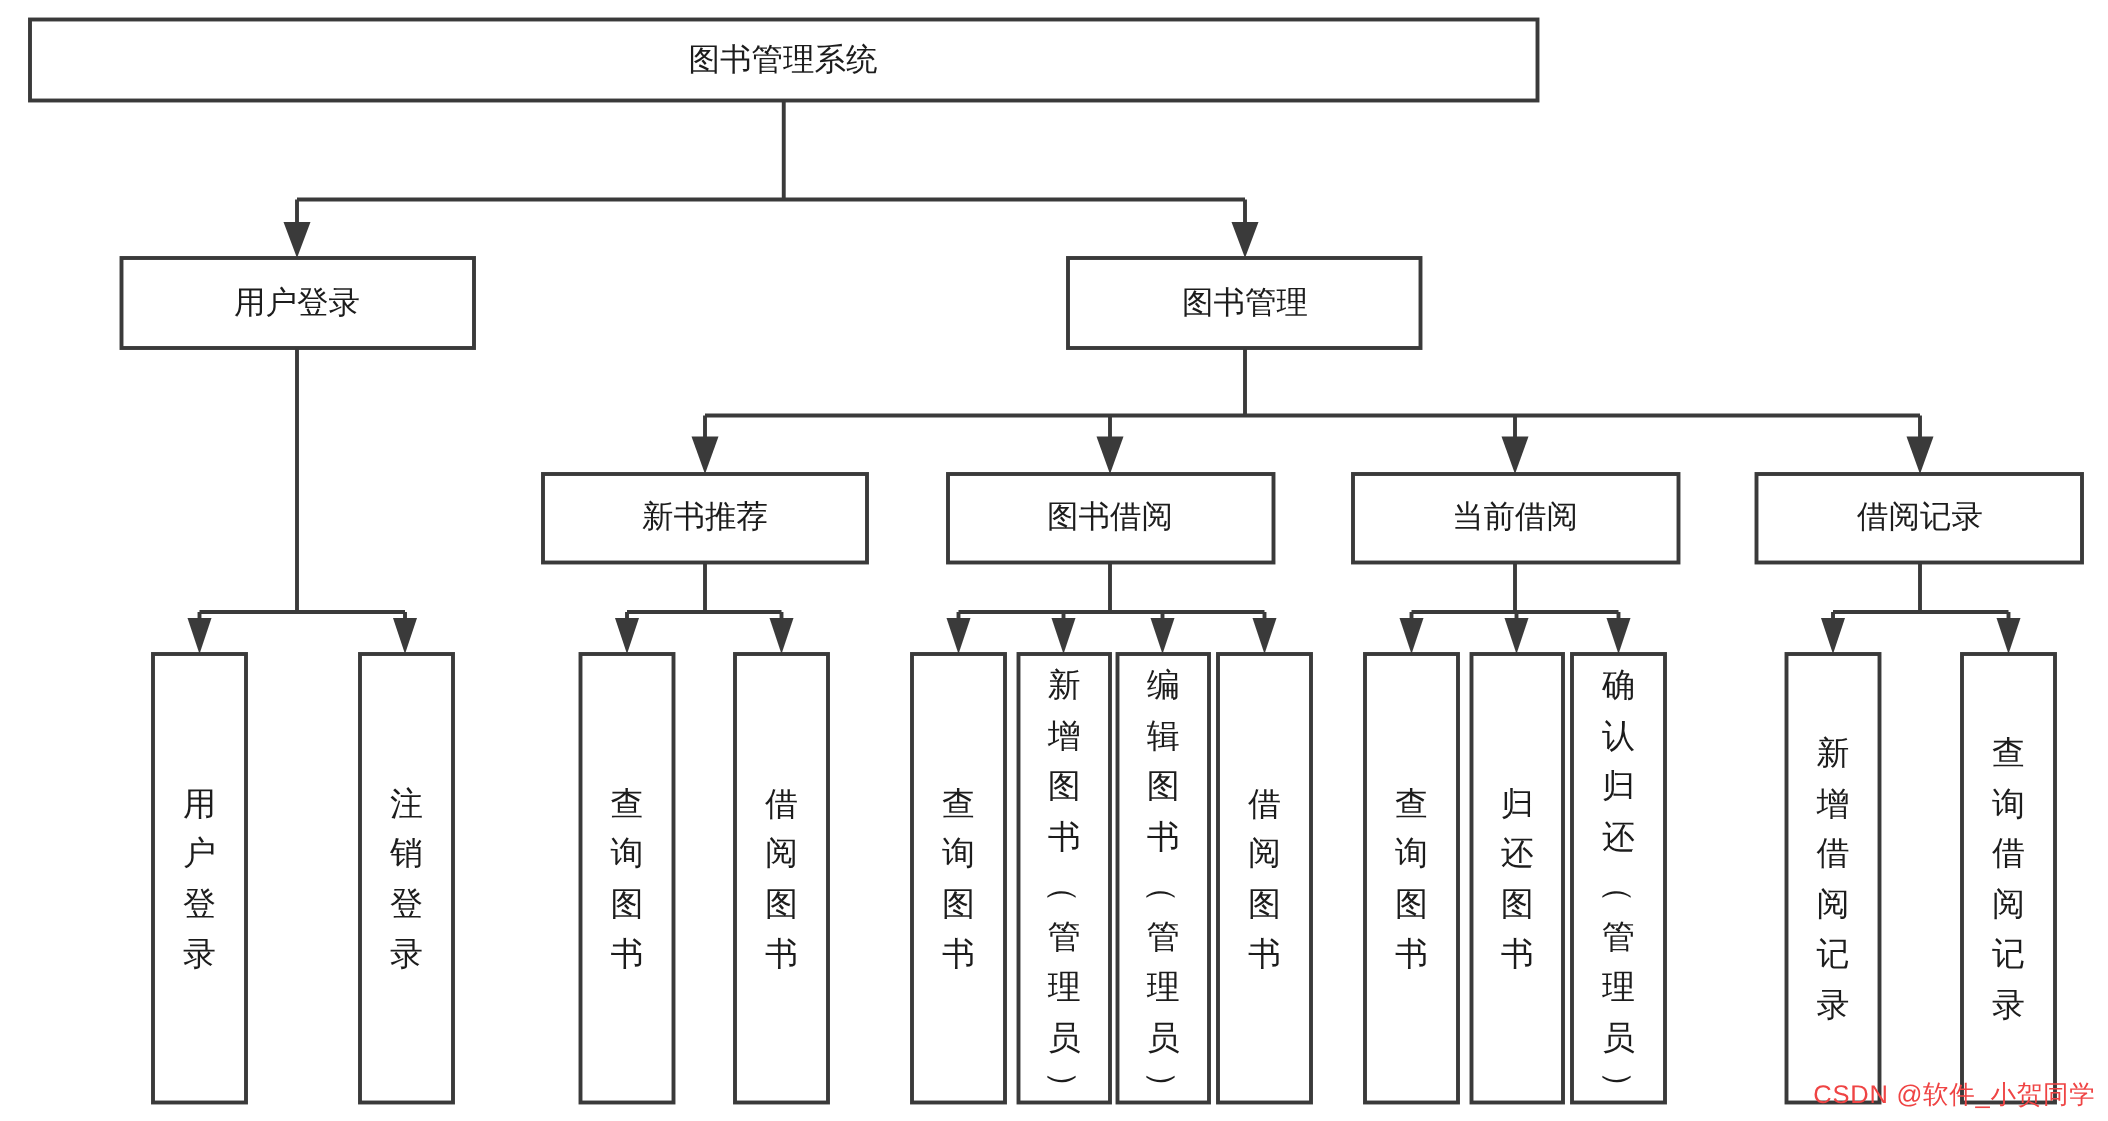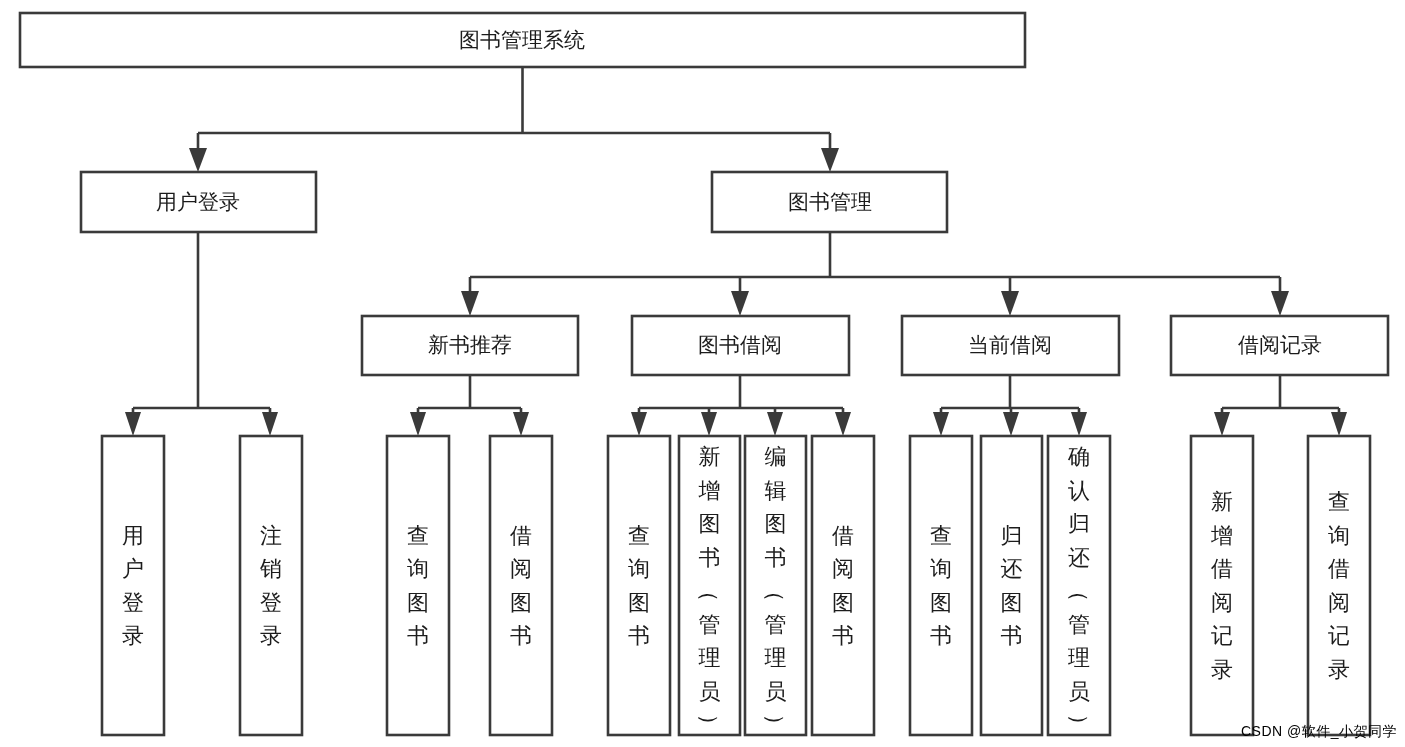--- a/index.html
+++ b/index.html
@@ -45,22 +45,22 @@
     font-size: 21px;
     fill: #1c1c1c;
     text-anchor: middle;
     dominant-baseline: middle;
   }
   .watermark {
     position: absolute;
     right: 8px;
     bottom: 6px;
     font-family: "Liberation Sans", "DejaVu Sans", sans-serif;
-    font-size: 14px;
-    color: #000000;
+    font-size: 17px;
+    color: #ef4444;
     letter-spacing: 0.5px;
     white-space: nowrap;
   }
 </style>
 </head>
 <body>
 
 <div id="diagram-root">
 
   <svg id="diagram-svg" viewBox="0 0 1405 747">

